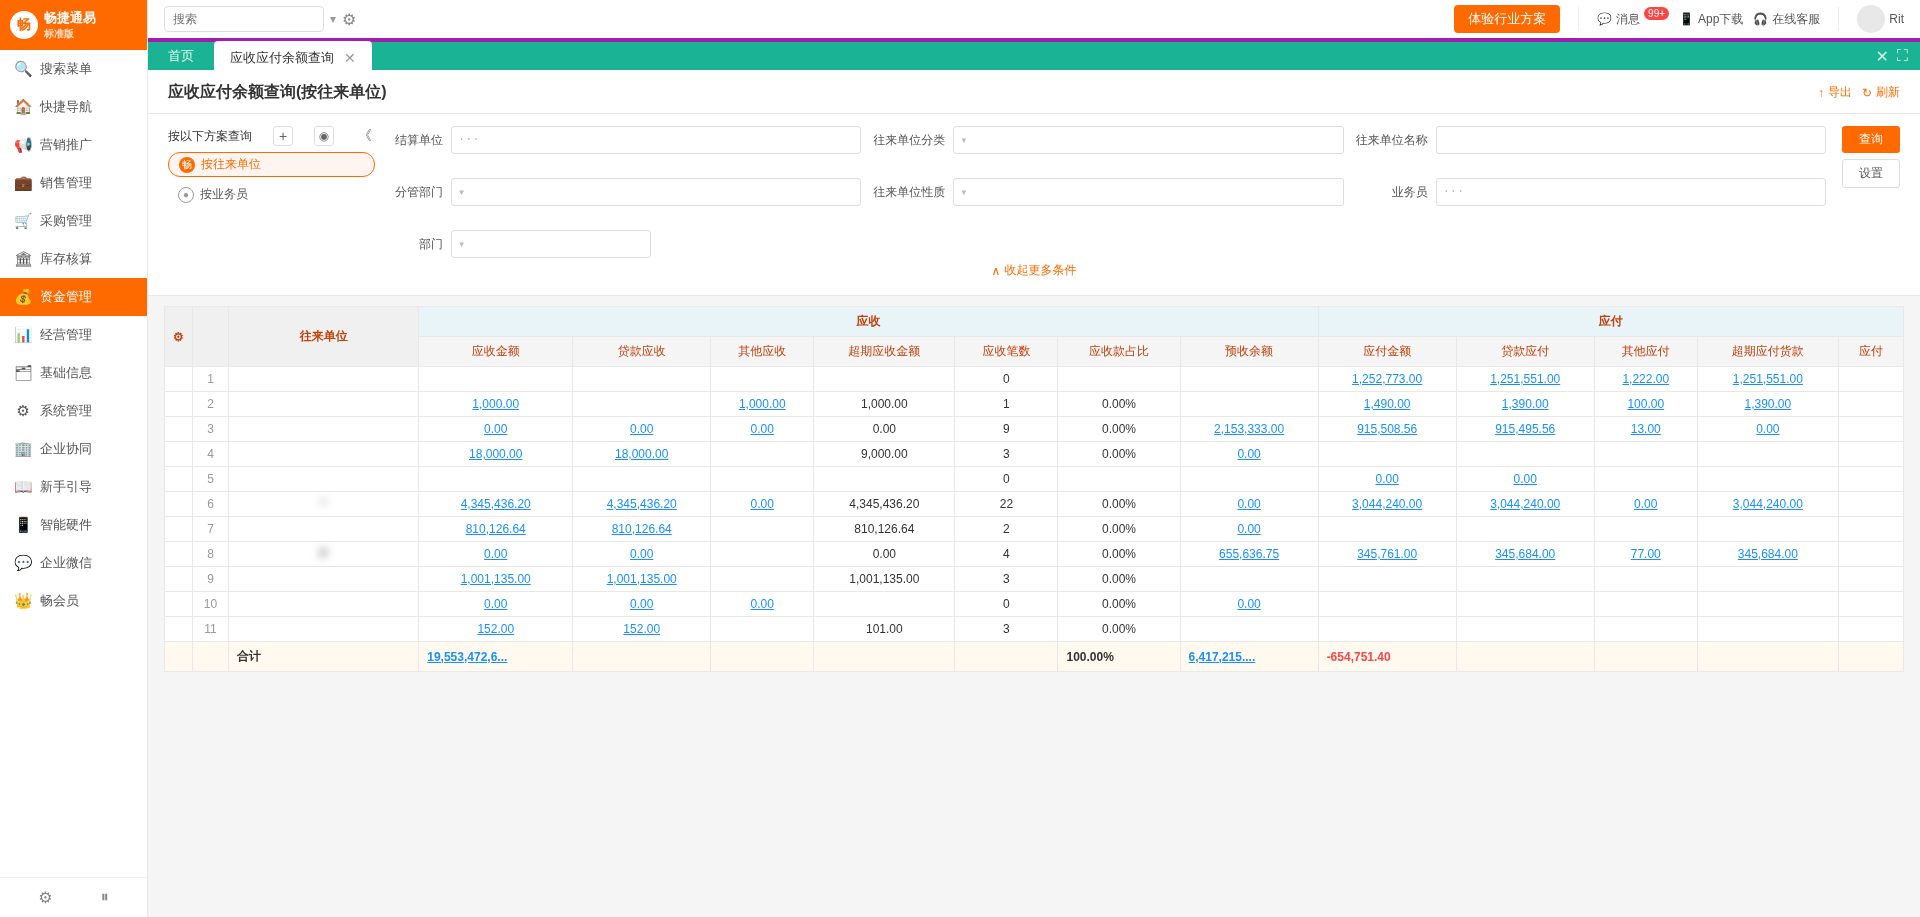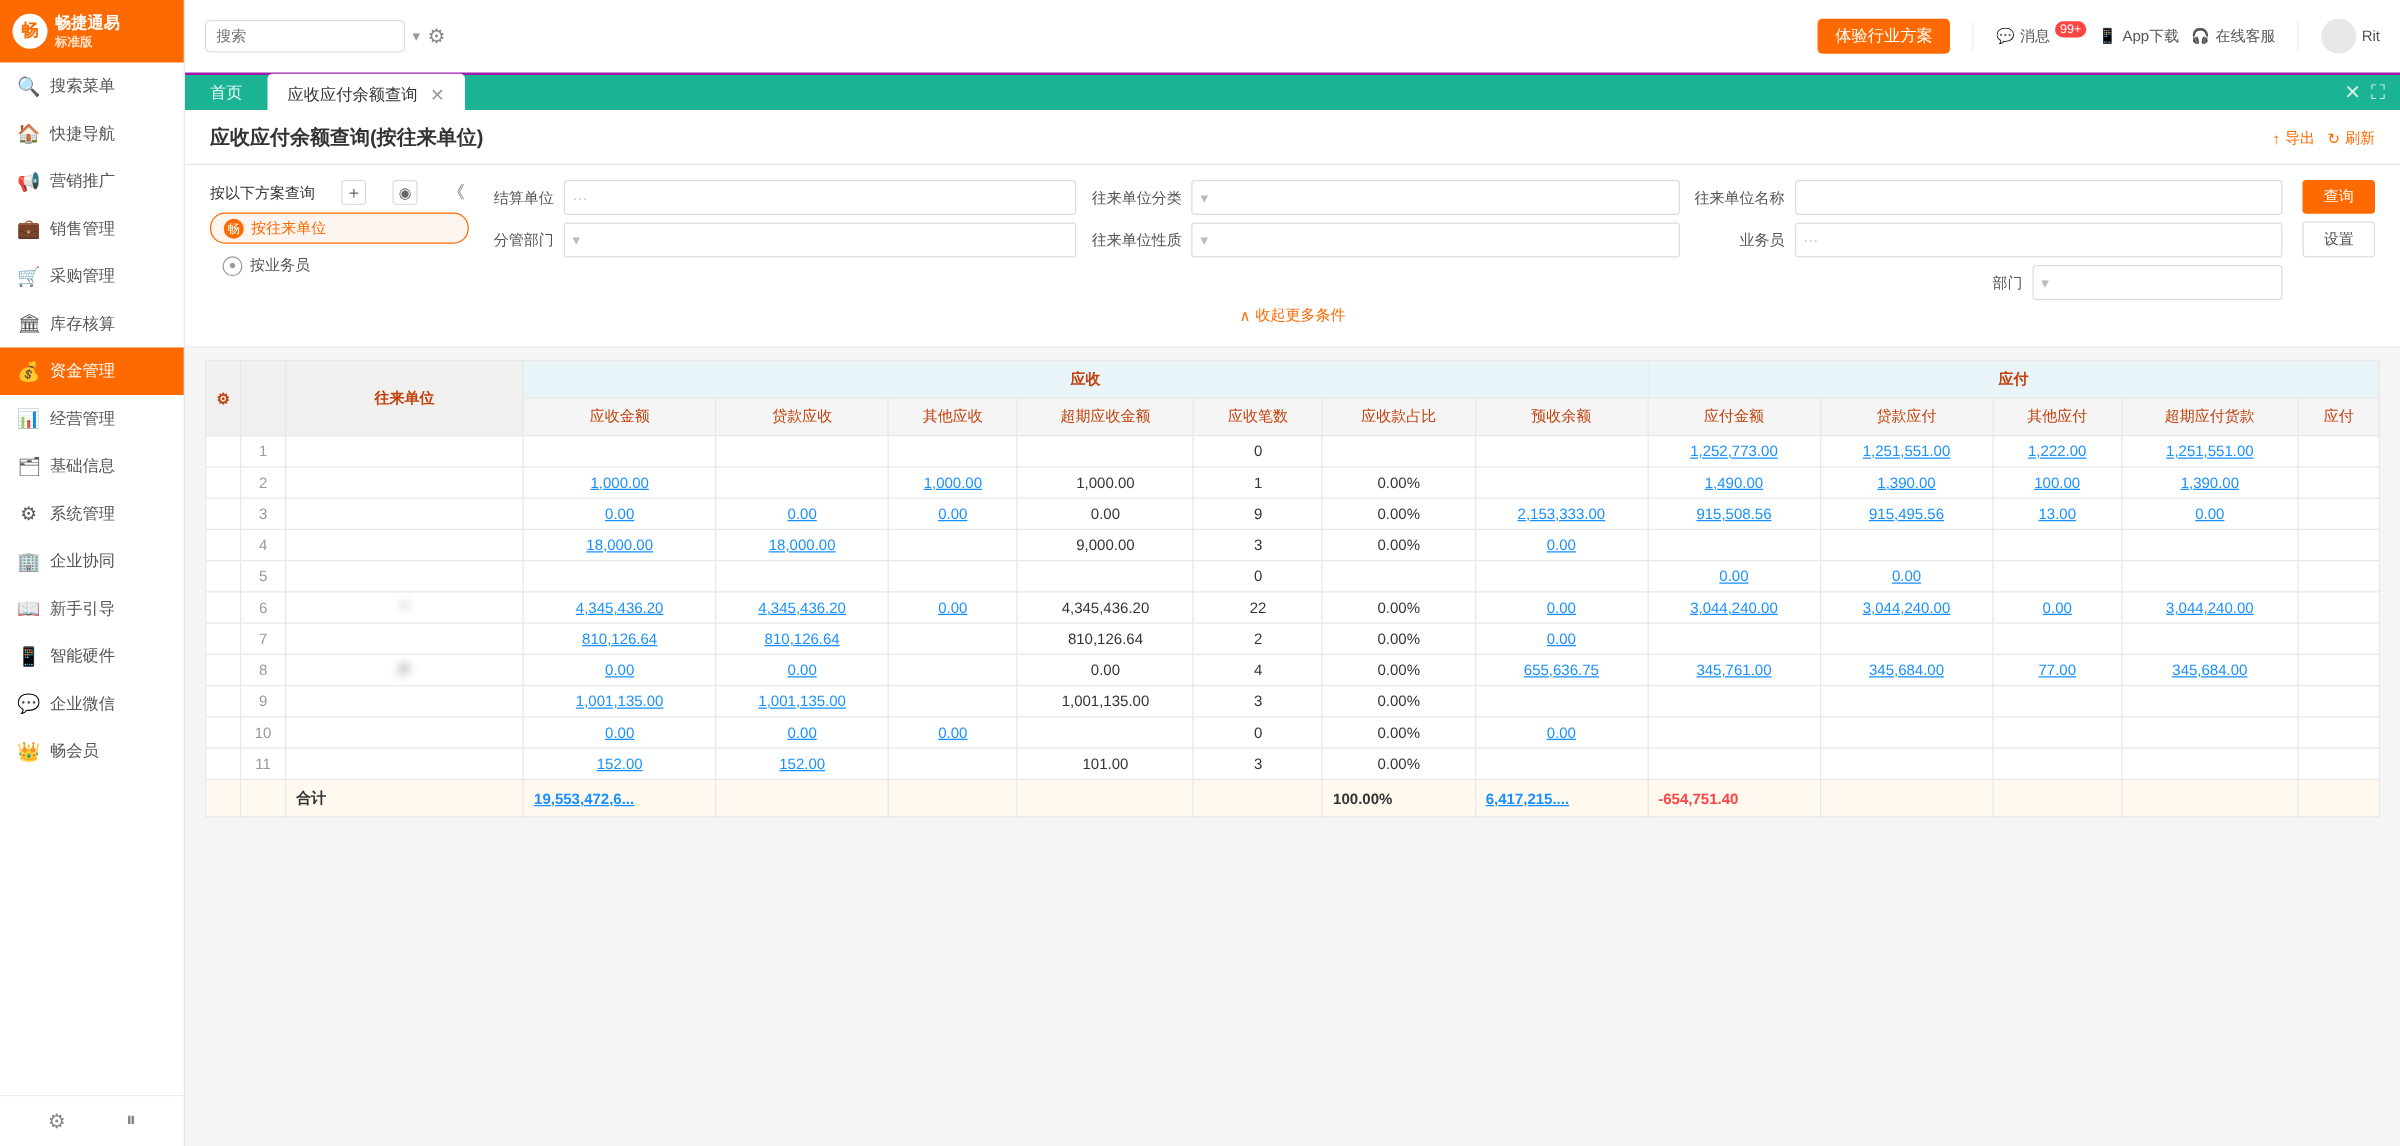--- a/index.html
+++ b/index.html
@@ -15,21 +15,21 @@
     .sidebar-item { display: flex; align-items: center; padding: 10px 14px; cursor: pointer; color: #555; font-size: 13px; gap: 8px; }
     .sidebar-item.active { background: #ff6a00; color: #fff; border-radius: 0; }
     .sidebar-item .si-icon { font-size: 15px; width: 18px; text-align: center; }
     .sidebar-bottom { margin-top: auto; padding: 10px 0; border-top: 1px solid #eee; display: flex; justify-content: space-around; padding: 10px 14px; }
     .sidebar-bottom-btn { cursor: pointer; color: #888; font-size: 16px; }
 
     
     .main-area { flex: 1; display: flex; flex-direction: column; overflow: hidden; }
 
     
-    .topbar { height: 60px; background: #fff; border-bottom: 2px solid #a21caf; display: flex; align-items: center; padding: 0 16px; gap: 10px; }
+    .topbar { height: 42px; background: #fff; border-bottom: 4px solid #a21caf; display: flex; align-items: center; padding: 0 16px; gap: 10px; }
     .topbar-breadcrumb { display: flex; align-items: center; gap: 6px; color: #999; font-size: 12px; flex: 1; }
     .topbar-breadcrumb .bc-input { border: 1px solid #ddd; border-radius: 4px; padding: 2px 8px; font-size: 12px; color: #666; width: 160px; }
     .topbar-btn-orange { background: #ff6a00; color: #fff; border: none; border-radius: 4px; padding: 5px 14px; font-size: 13px; cursor: pointer; }
     .topbar-action-item { display: flex; align-items: center; gap: 4px; color: #555; font-size: 12px; cursor: pointer; }
     .topbar-badge { background: #ff4444; color: #fff; border-radius: 10px; font-size: 10px; padding: 1px 4px; position: relative; top: -6px; }
     .user-avatar { width: 28px; height: 28px; border-radius: 50%; background: #ddd; display: flex; align-items: center; justify-content: center; font-size: 11px; color: #666; }
     .user-name { font-size: 12px; color: #555; }
 
     
     .tabbar { height: 28px; background: #1ab394; display: flex; align-items: center; padding: 0; }
@@ -238,21 +238,21 @@
             <div class="filter-option active">
               <div class="fo-icon">畅</div>
               <span>按往来单位</span>
             </div>
             <div class="filter-option">
               <div class="fo-icon-gray">●</div>
               <span>按业务员</span>
             </div>
           </div>
 
-          <div style="flex:1;display:flex;flex-direction:column;gap:6px;">
+          <div style="flex:1;display:flex;flex-direction:column;gap:24px;font-family:Liberation Mono, monospace;">
 
             <div style="display:flex;align-items:center;gap:12px;">
               <div style="display:flex;align-items:center;flex:1;">
                 <span style="color:#555;font-size:12px;min-width:60px;text-align:right;padding-right:8px;">结算单位</span>
                 <div class="filter-field-input" style="flex:1;min-width:180px;">
                   <span style="color:#bbb;">···</span>
                 </div>
               </div>
               <div style="display:flex;align-items:center;flex:1;">
                 <span style="color:#555;font-size:12px;min-width:80px;text-align:right;padding-right:8px;">往来单位分类</span>
@@ -280,21 +280,21 @@
                 </div>
               </div>
               <div style="display:flex;align-items:center;flex:1;">
                 <span style="color:#555;font-size:12px;min-width:80px;text-align:right;padding-right:8px;">业务员</span>
                 <div class="filter-field-input" style="flex:1;min-width:180px;">
                   <span style="color:#bbb;">···</span>
                 </div>
               </div>
             </div>
 
-            <div style="display:flex;align-items:center;gap:12px;justify-content:flex-end;">
+            <div style="display:flex;align-items:center;gap:12px;">
               <div style="display:flex;align-items:center;">
                 <span style="color:#555;font-size:12px;min-width:60px;text-align:right;padding-right:8px;">部门</span>
                 <div class="filter-field-input" style="width:200px;">
                   <span style="color:#bbb;">▾</span>
                 </div>
               </div>
             </div>
           </div>
 
           <div class="filter-actions">

